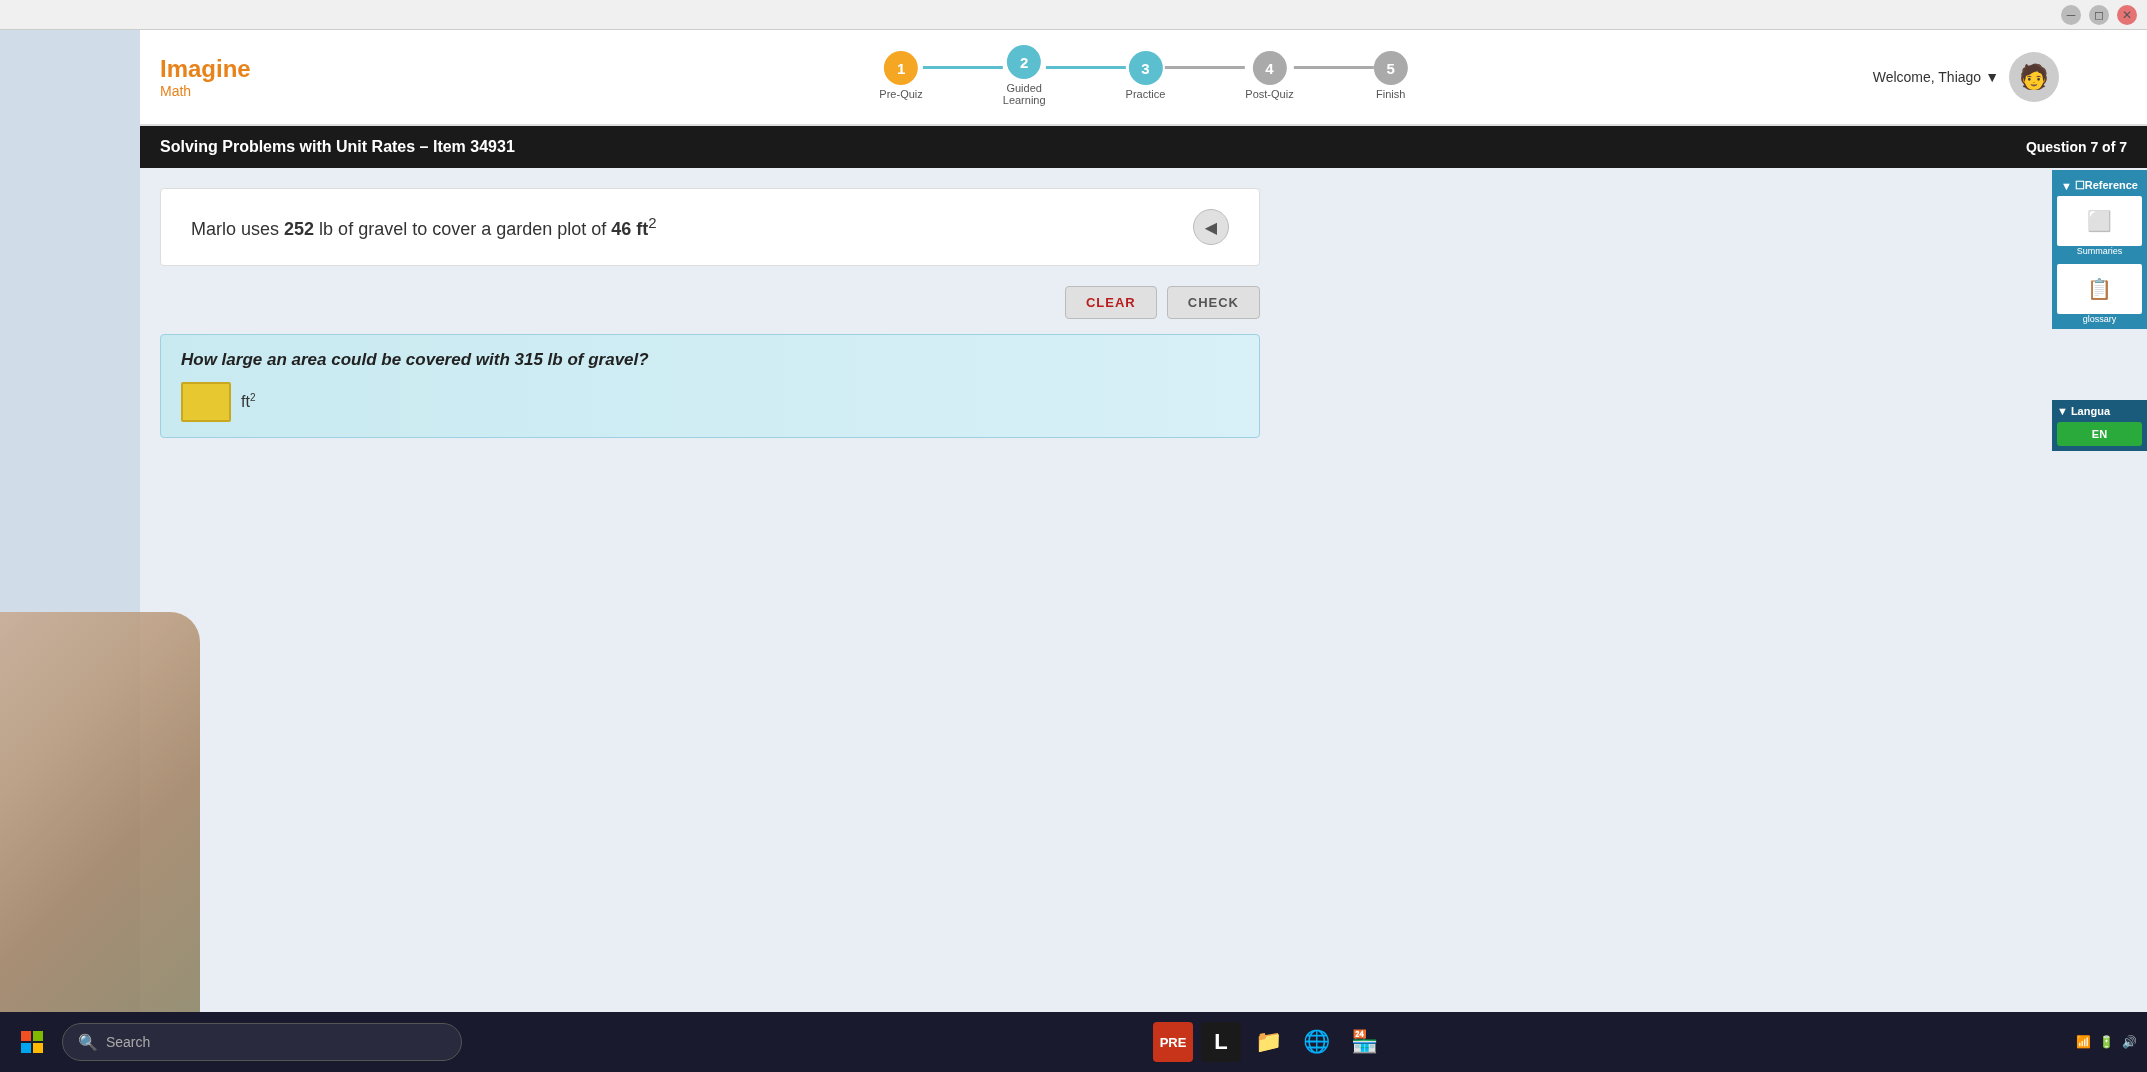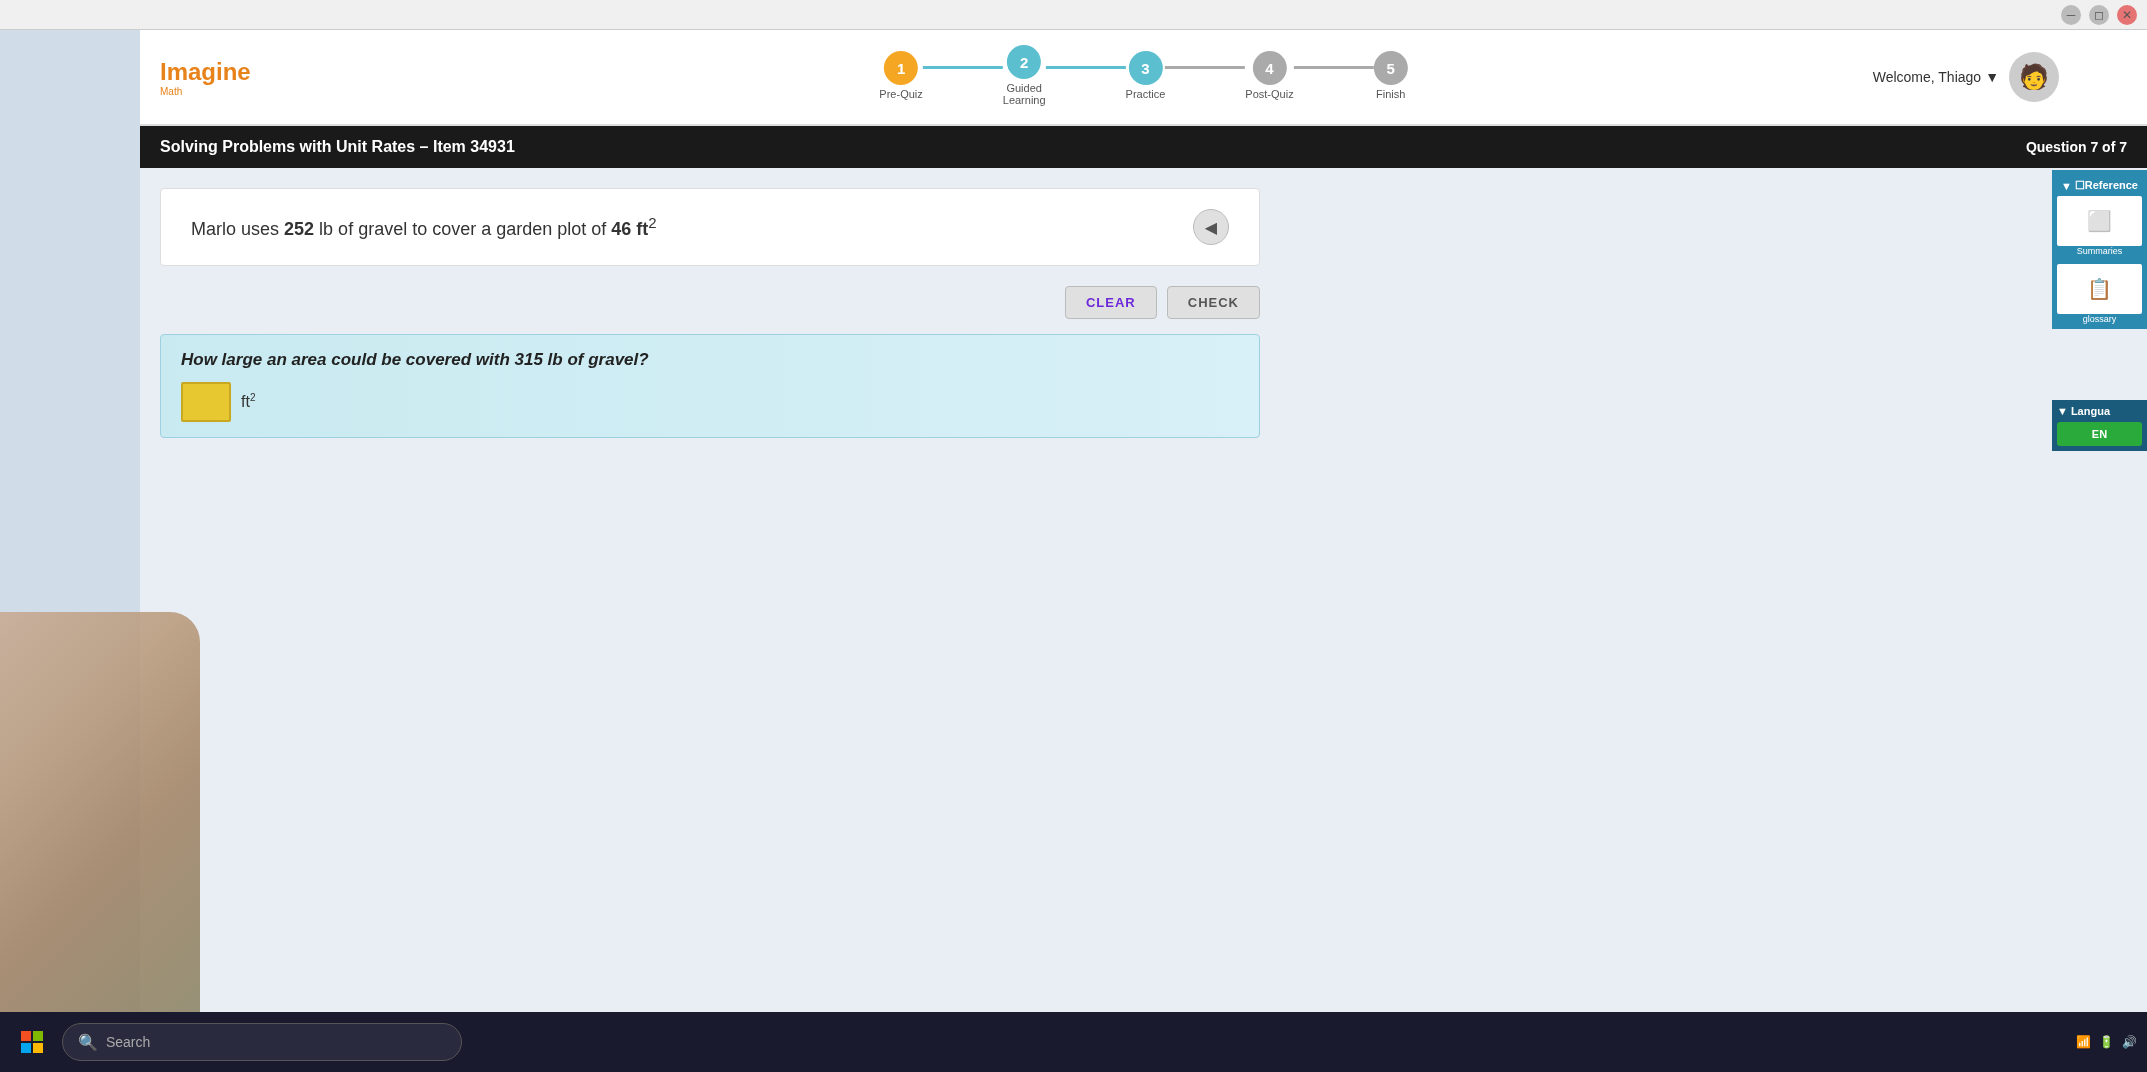--- a/index.html
+++ b/index.html
@@ -78,21 +78,21 @@
       left: 20px;
       top: 50%;
       transform: translateY(-50%);
     }
     .logo-imagine {
       font-size: 24px;
       font-weight: bold;
       color: #e8821a;
     }
     .logo-math {
-      font-size: 10px;
+      font-size: 14px;
       color: #e8821a;
       display: block;
     }
 
     
     .welcome-area {
       position: absolute;
       right: 88px;
       top: 50%;
       transform: translateY(-50%);
@@ -178,21 +178,21 @@
       max-width: 1100px;
       margin-bottom: 15px;
     }
     .btn-clear {
       padding: 8px 20px;
       background: #e0e0e0;
       border: 1px solid #bbb;
       border-radius: 4px;
       font-size: 13px;
       font-weight: bold;
-      color: #6d28d9;
+      color: #b91c1c;
       cursor: pointer;
       letter-spacing: 1px;
     }
     .btn-check {
       padding: 8px 20px;
       background: #e0e0e0;
       border: 1px solid #bbb;
       border-radius: 4px;
       font-size: 13px;
       font-weight: bold;
@@ -521,19 +521,36 @@
       <rect x="0" y="12" width="10" height="10" fill="#00a4ef"></rect>
       <rect x="12" y="12" width="10" height="10" fill="#ffb900"></rect>
     </svg>
   </button>
 
   <div class="search-bar">
     <span class="search-icon">🔍</span>
     <span class="search-text">Search</span>
   </div>
 
+  <div class="taskbar-icons">
+    <div class="taskbar-icon" style="background:#c8341a;">
+      <span style="color:white; font-weight:bold; font-size:13px;">PRE</span>
+    </div>
+    <div class="taskbar-icon" style="background:#1a1a1a;">
+      <span style="color:white; font-size:22px; font-weight:bold;">L</span>
+    </div>
+    <div class="taskbar-icon" style="background:transparent;">
+      <span style="font-size:22px;">📁</span>
+    </div>
+    <div class="taskbar-icon" style="background:transparent;">
+      <span style="font-size:22px; color:#0078d4;">🌐</span>
+    </div>
+    <div class="taskbar-icon" style="background:transparent;">
+      <span style="font-size:22px;">🏪</span>
+    </div>
+  </div>
 
   <div class="taskbar-right">
     <span>📶</span>
     <span>🔋</span>
     <span>🔊</span>
   </div>
 </div>
 
 </body></html>

